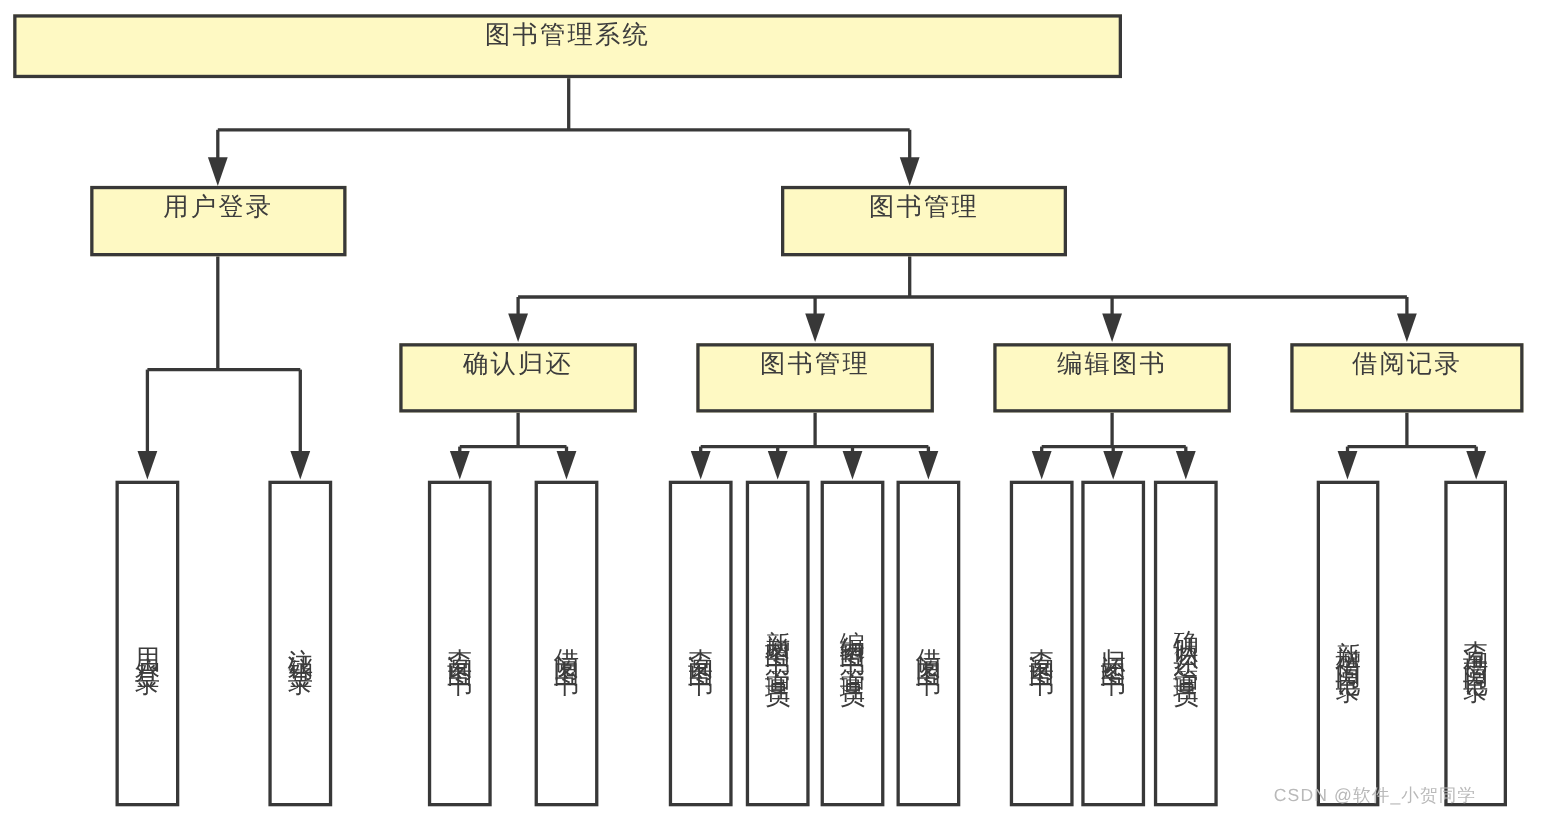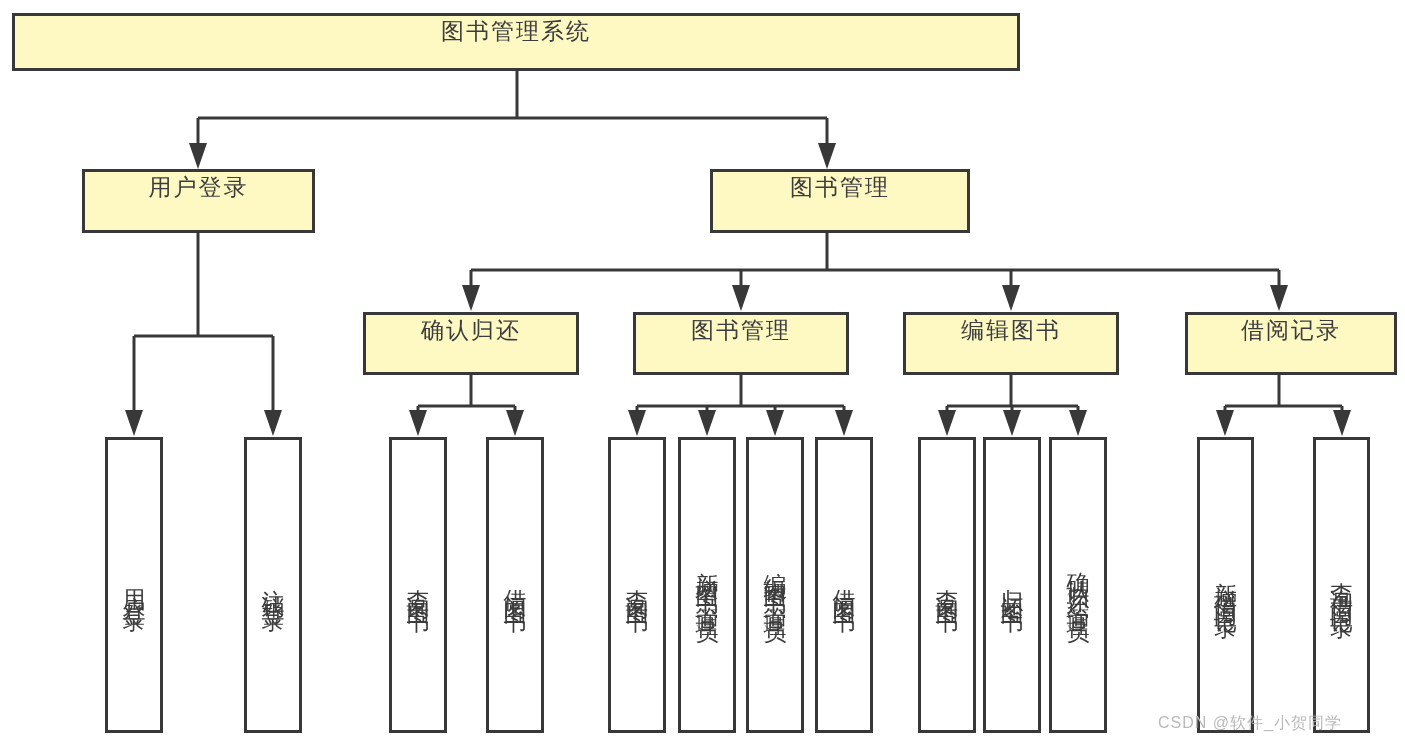--- a/index.html
+++ b/index.html
@@ -136,21 +136,21 @@
 
   <div class="hbox" style="left:363px;top:312px;width:216px;height:63px;">
     <span>确认归还</span>
   </div>
   <div class="hbox" style="left:633px;top:312px;width:216px;height:63px;">
     <span>图书管理</span>
   </div>
   <div class="hbox" style="left:903px;top:312px;width:216px;height:63px;">
     <span>编辑图书</span>
   </div>
-  <div class="hbox" style="left:1173px;top:312px;width:212px;height:63px;margin-left:12px;">
+  <div class="hbox" style="left:1173px;top:312px;width:212px;height:63px;">
     <span>借阅记录</span>
   </div>
 
   <div class="vbox" style="left:105px;top:437px;width:58px;height:296px;">
     <span>用户登录</span>
   </div>
   <div class="vbox" style="left:244px;top:437px;width:58px;height:296px;">
     <span>注销登录</span>
   </div>
 

